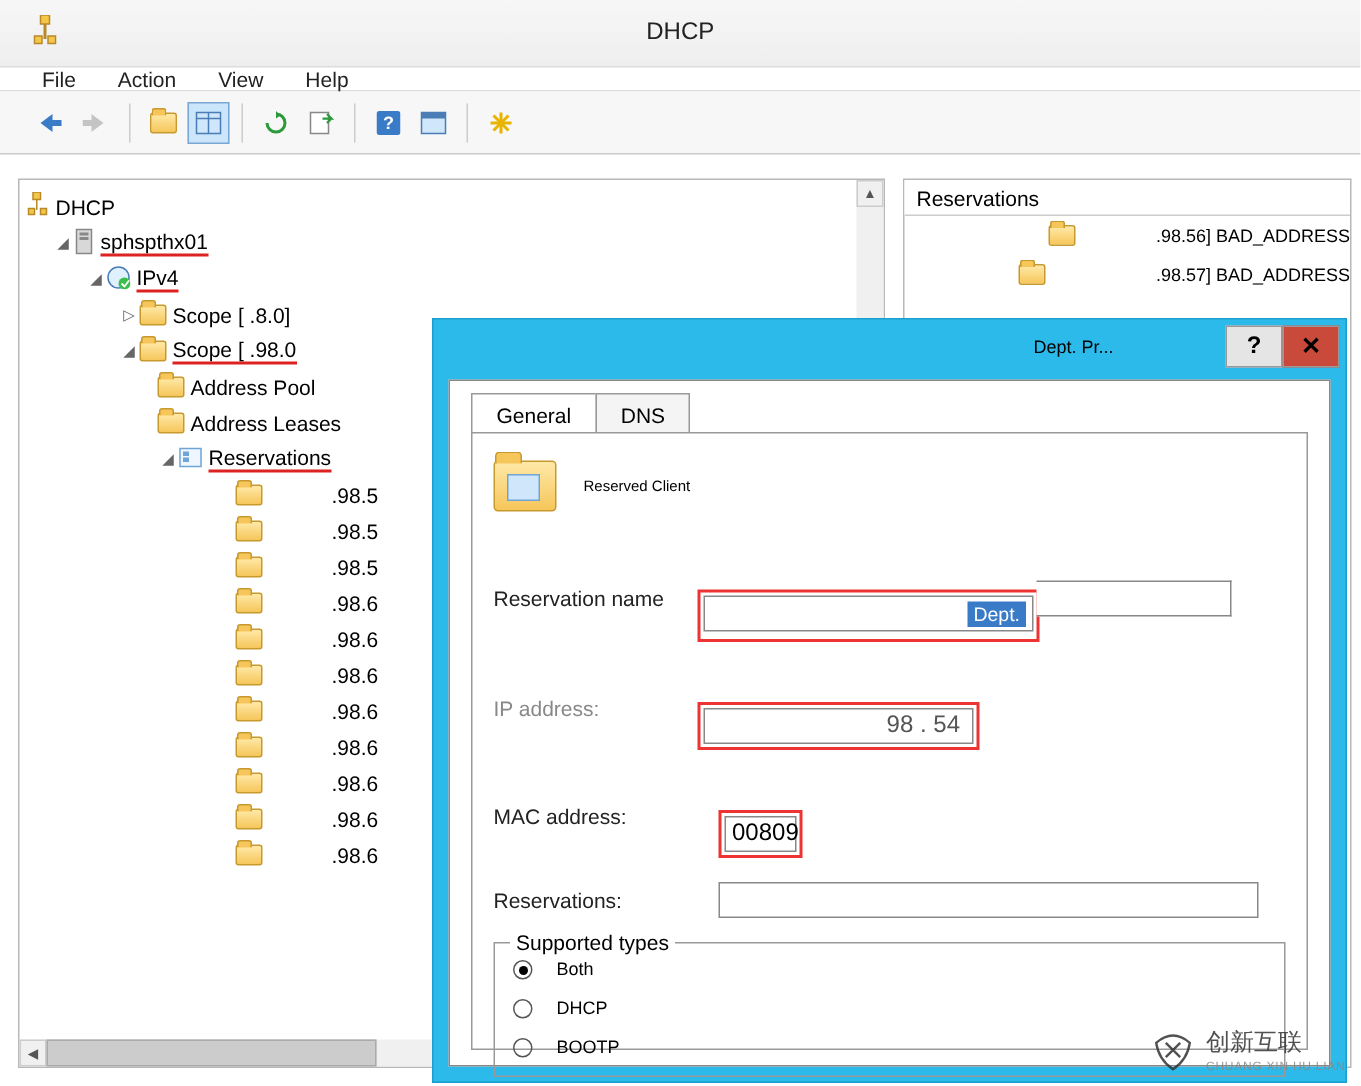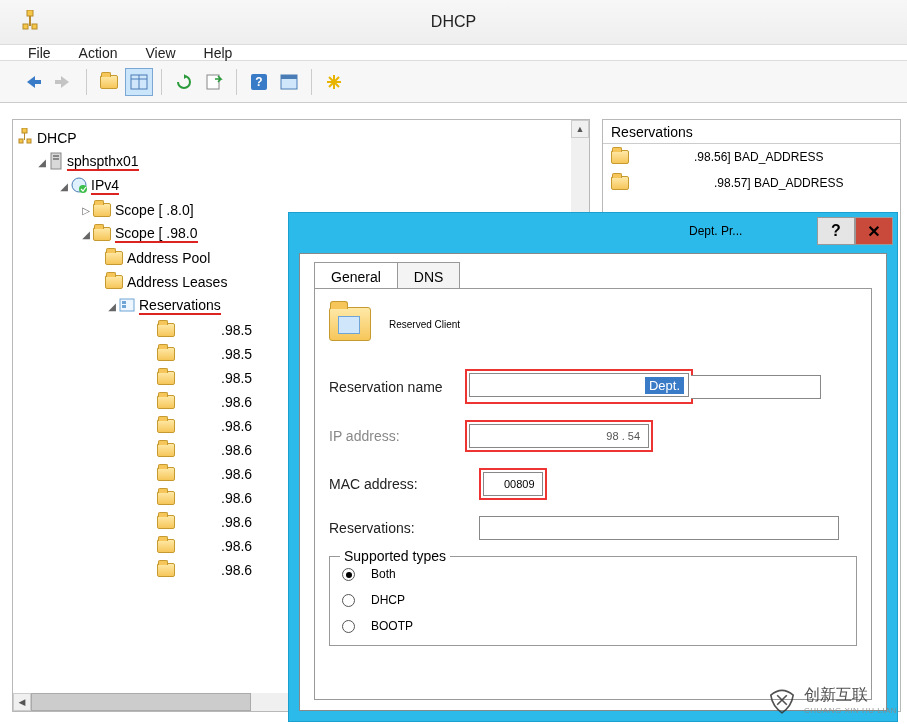--- a/index.html
+++ b/index.html
@@ -37,41 +37,41 @@
 .tree { padding: 6px 4px; position:relative; }
 .tree-row { display:flex; align-items:center; height:24px; white-space:nowrap; }
 .tree-row .exp { width:14px; text-align:center; color:#666; font-size:10px; cursor:default;}
 .tree-row .lbl { margin-left:4px; font-size:14px; }
 .indent1{padding-left:18px;} .indent2{padding-left:40px;} .indent3{padding-left:62px;} .indent4{padding-left:88px;} .indent6{padding-left:140px;}
 .icon { display:inline-block; vertical-align:middle; }
 .underline-red { border-bottom:2px solid #d22; }
 
 
 .list-header { height:24px; border-bottom:1px solid #ccc; display:flex; align-items:center; padding-left:8px; font-size:14px; background:#fff;}
-.list-row { height:26px; display:flex; align-items:center; padding-left:8px; gap:25px; font-size:14px;}
+.list-row { height:26px; display:flex; align-items:center; padding-left:8px; gap:14px; font-size:14px;justify-content:flex-end;}
 
 
 .dialog { position:absolute; left:288px; top:212px; width:610px; height:510px; background:#2bbaea; border:1px solid #1a9fcf; }
 .dialog-title { height:36px; display:flex; align-items:center; color:#000; font-size:15px; padding-left:400px; position:relative;}
 .dialog-title .btns{position:absolute; right:4px; top:4px; display:flex;}
 .dialog-title .wbtn{width:38px;height:28px;background:#e5e5e5;display:flex;align-items:center;justify-content:center;font-size:16px;font-weight:bold;border:1px solid #999;}
 .dialog-title .wbtn.close{background:#c9493a;color:#000;}
 .dialog-body { position:absolute; left:10px; right:10px; top:40px; bottom:10px; background:#fff; border:1px solid #888;}
 
 
 .tabs { position:absolute; left:14px; top:8px; display:flex; }
 .tab { padding:6px 16px; border:1px solid #999; background:#f4f4f4; font-size:14px; margin-right:-1px; cursor:default;}
 .tab.active{background:#fff;border-bottom:1px solid #fff;}
 .tab-content{ position:absolute; left:14px; right:14px; top:34px; bottom:10px; border:1px solid #999; background:#fff; padding:18px 14px;}
 
 .form-row{display:flex;align-items:center;margin-bottom:16px;}
 .form-row label{font-size:14px;color:#222;}
 .form-row label.dim{color:#888;}
-.txt-input{border:1px solid #888;height:24px;background:#fff;font-size:11px;padding:0 4px;}
-.redbox{border:2px solid #e33;padding:2px;display:inline-block;}
+.txt-input{border:1px solid #888;height:24px;background:#fff;font-size:16px;padding:0 4px;}
+.redbox{border:2px solid #e33;padding:2px;display:inline-block;margin-top:24px;}
 
 .fieldset{border:1px solid #999;margin-top:4px;padding:10px 12px 0 12px;position:relative;}
 .fieldset .legend{position:absolute;top:-9px;left:10px;background:#fff;padding:0 4px;font-size:14px;}
 .radio-row{display:flex;align-items:flex-end;gap:16px;margin-bottom:12px;font-size:14px;}
 .radio{width:13px;height:13px;border:1px solid #555;border-radius:50%;display:inline-flex;align-items:center;justify-content:center;}
 .radio.checked::after{content:"";width:6px;height:6px;background:#000;border-radius:50%;}
 
 
 .watermark{position:absolute;right:10px;bottom:8px;display:flex;align-items:center;gap:6px;opacity:.85;}
 .watermark .logo{width:32px;height:32px;}
@@ -335,21 +335,21 @@
       <div class="form-row">
         <label class="dim" style="width:136px">IP address:</label>
         <span class="redbox">
           <span class="txt-input" style="width:180px;display:inline-flex;align-items:center;justify-content:flex-end;padding-right:8px;color:#555">98  .  54</span>
         </span>
       </div>
 
       <div class="form-row">
         <label style="width:150px">MAC address:</label>
         <span class="redbox">
-          <span class="txt-input" style="width:60px;display:inline-flex;align-items:center;padding-left:20px">00809</span>
+          <span class="txt-input" style="width:48px;display:inline-flex;align-items:center;padding-left:4px">00809</span>
         </span>
       </div>
 
       <div class="form-row">
         <label style="width:150px">Reservations:</label>
         <input class="txt-input" style="width: 360px;" value="">
       </div>
 
       <div class="fieldset">
         <span class="legend">Supported types</span>

